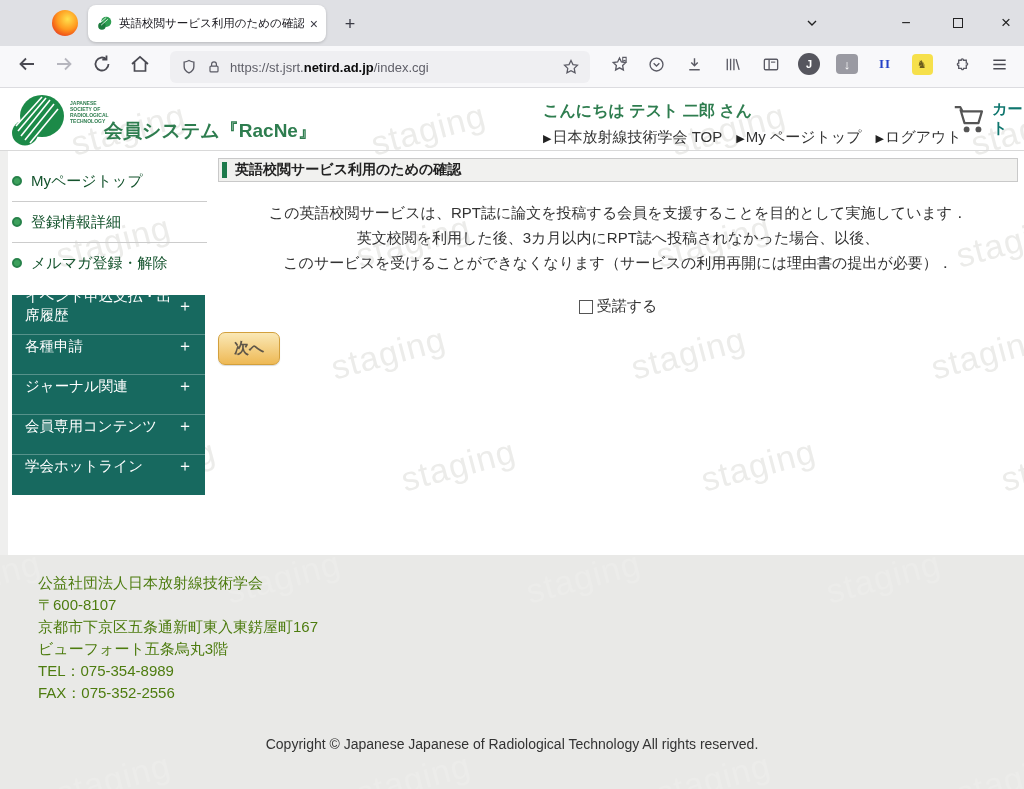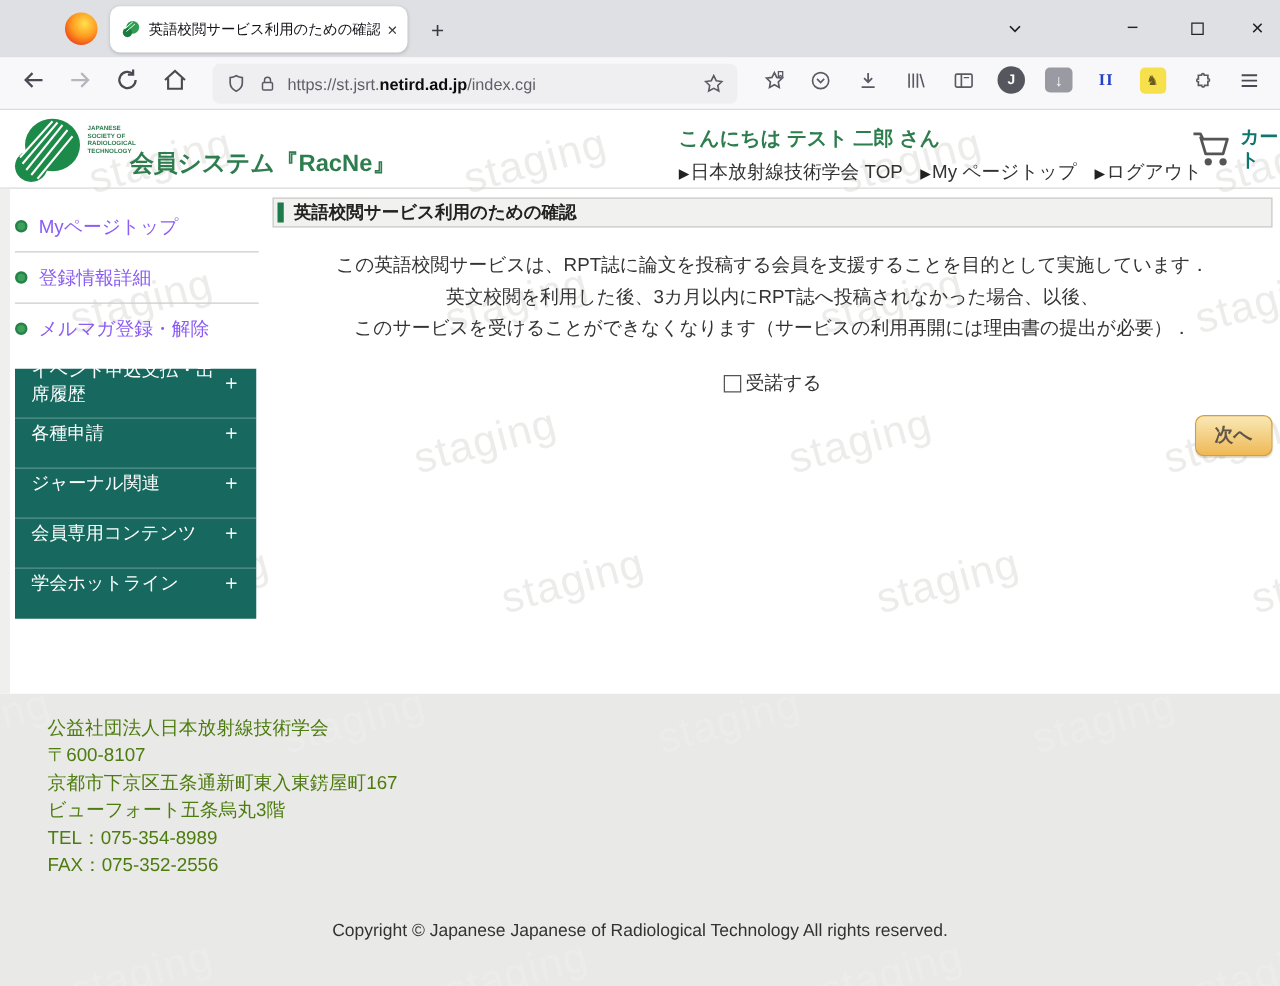--- a/index.html
+++ b/index.html
@@ -48,37 +48,37 @@
   .org-name { position:absolute; left:104px; top:7px; font-size:17px; color:#2e7d4f; }
   .sys-name { position:absolute; left:104px; top:30px; font-size:19px; font-weight:700; color:#2e7d4f; }
   .greeting { position:absolute; left:543px; top:13px; font-size:16px; font-weight:700; color:#2e7d4f; }
   .hlinks { position:absolute; left:543px; top:40px; font-size:15px; color:#333; display:flex; gap:14px; white-space:nowrap; }
   .hlink .tri { font-size:11px; color:#222; margin-right:1px; }
   .cart { position:absolute; left:952px; top:8px; display:flex; align-items:flex-end; gap:4px; }
   .cart-label { font-size:15px; font-weight:700; color:#0f766e; padding-bottom:4px; }
 
   .sidebar { position:absolute; left:12px; top:63px; width:195px; z-index:2; }
   .side-strip { position:absolute; left:0; top:63px; width:8px; height:404px; background:#efefee; z-index:2; }
-  .side-link { display:flex; align-items:center; gap:9px; height:40px; color:#8b5cf6; font-size:15px; cursor:pointer; }
+  .side-link { display:flex; align-items:center; gap:9px; height:40px; color:#14532d; font-size:15px; cursor:pointer; }
   .bullet { width:10px; height:10px; border-radius:50%; background:#3da15c; border:2px solid #27824a; flex:0 0 auto; }
   .side-divider { height:1px; background:#ccc; margin:0; }
   .teal-menu { margin-top:12px; background:#17695f; width:193px; }
   .teal-item { display:flex; align-items:center; justify-content:space-between; height:40px; padding:0 12px 17px 13px;
     color:#fff; font-size:14.5px; border-bottom:1px solid rgba(255,255,255,.28); cursor:pointer; }
   .teal-item:last-child { border-bottom:none; }
   .teal-plus { font-size:16px; color:#fff; }
 
   .main { position:absolute; left:218px; top:63px; width:800px; z-index:2; }
   .page-title { margin-top:7px; height:24px; background:#f1f1ef; border:1px solid #c9c9c9; display:flex; align-items:center; }
   .title-accent { width:5px; height:16px; background:#1d7a4b; margin:0 8px 0 3px; }
   .page-title span { font-size:14px; font-weight:700; color:#222; }
   .paragraph { margin-top:18px; text-align:center; font-size:15px; color:#333; line-height:25px; }
   .accept-row { margin-top:22px; display:flex; align-items:center; justify-content:center; gap:4px; font-size:15px; color:#333; }
   .cbox { width:14px; height:14px; border:1.5px solid #555; background:#fff; }
-  .btn-row { margin-top:16px; text-align:right; }
+  .btn-row { margin-top:16px; text-align:left; }
   .next-btn { display:inline-block; padding:6px 15px; font-size:15px; font-weight:700; color:#5f5648;
     background:linear-gradient(#fae8b6, #eeb955); border:1px solid #d3a03c; border-radius:7px;
     box-shadow:0 1px 1px rgba(0,0,0,.15); cursor:pointer; font-family:inherit; }
 
   .site-footer { position:absolute; left:0; top:467px; width:1024px; height:234px; background:#e9e9e7; z-index:0; }
   .footer-text { position:absolute; left:38px; top:484px; z-index:2; font-size:15px; color:#4d7c0f; line-height:22px; }
   .copyright { position:absolute; left:0; top:648px; width:1024px; text-align:center; font-size:14px; color:#333; z-index:2; }
 
   svg { display:block; }
 </style>

